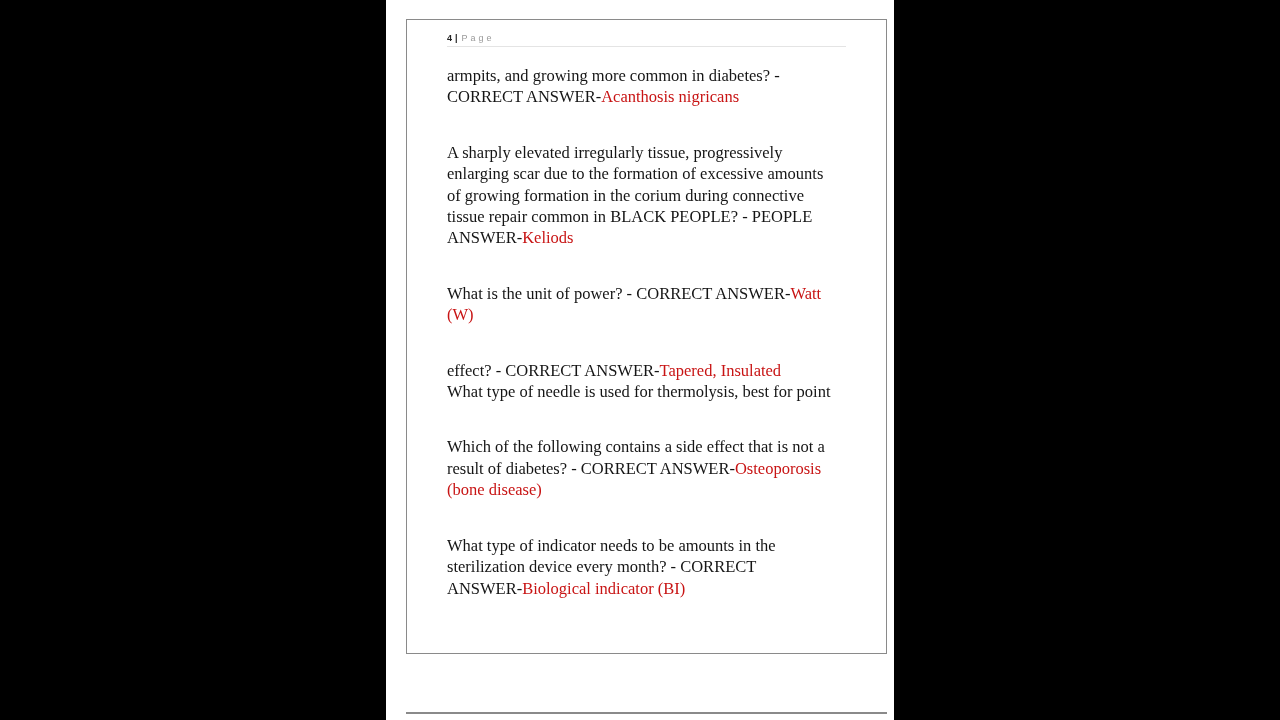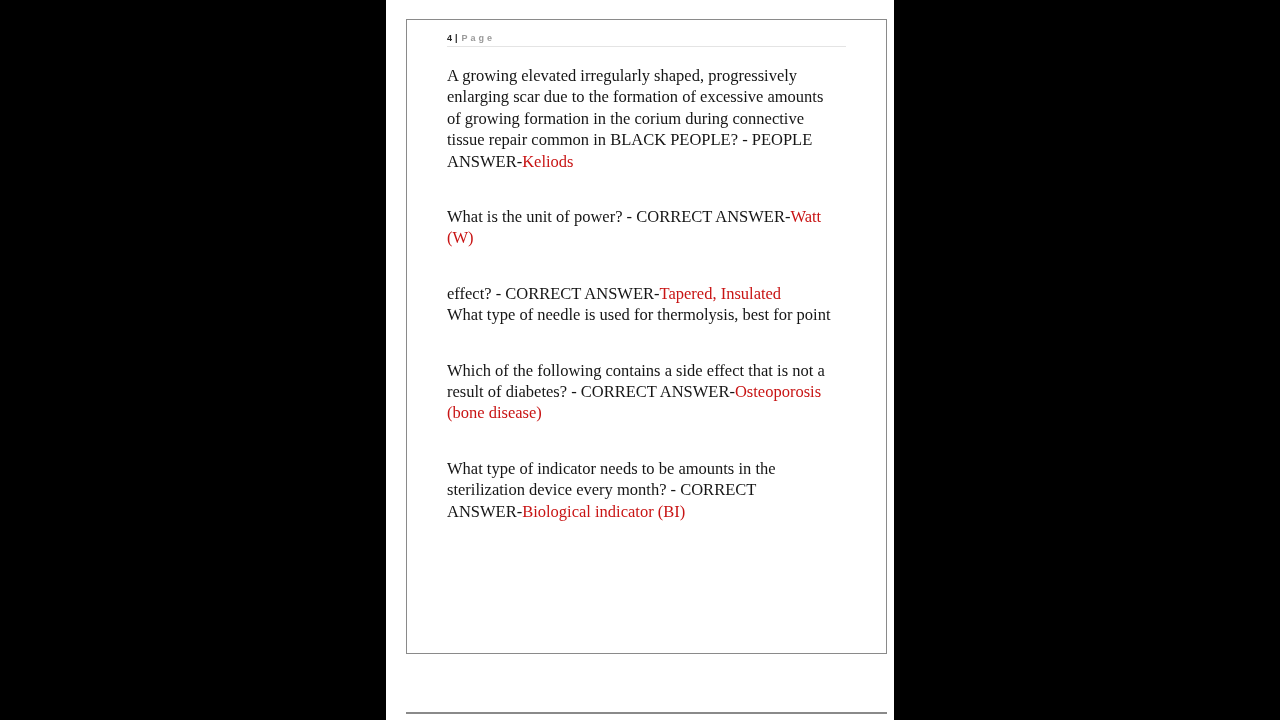--- a/index.html
+++ b/index.html
@@ -53,21 +53,20 @@
     color: var(--header-number, #222222);
   }
   .page-header .divider {
     font-weight: bold;
     color: var(--header-number, #222222);
     margin: 0 4px 0 3px;
   }
   .page-header .label {
     color: var(--header-text, #9a9a9a);
     letter-spacing: 3px;
-    font-weight: bold;
   }
   .header-rule {
     margin-top: 2px;
     border-top: 1px solid var(--header-rule, #e4e4e4);
     height: 0;
   }
   .doc-body {
     margin-top: 18px;
     font-size: 16.5px;
     line-height: 21.4px;
@@ -106,21 +105,25 @@
 
       <div class="page-header">
         <span class="num">4</span>
         <span class="divider">|</span>
         <span class="label">Page</span>
       </div>
       <div class="header-rule"></div>
 
       <div class="doc-body">
           <div class="para">
-            <div class="line"><span>A growing elevated irregularly shaped, progressively</span></div>
+            <div class="line"><span>armpits, and growing more common in diabetes? -</span></div>
+            <div class="line"><span>CORRECT ANSWER-</span><span class="red">Acanthosis nigricans</span></div>
+          </div>
+          <div class="para">
+            <div class="line"><span>A sharply elevated irregularly tissue, progressively</span></div>
             <div class="line"><span>enlarging scar due to the formation of excessive amounts</span></div>
             <div class="line"><span>of growing formation in the corium during connective</span></div>
             <div class="line"><span>tissue repair common in BLACK PEOPLE? - PEOPLE</span></div>
             <div class="line"><span>ANSWER-</span><span class="red">Keliods</span></div>
           </div>
           <div class="para">
             <div class="line"><span>What is the unit of power? - CORRECT ANSWER-</span><span class="red">Watt</span></div>
             <div class="line"><span class="red">(W)</span></div>
           </div>
           <div class="para">

